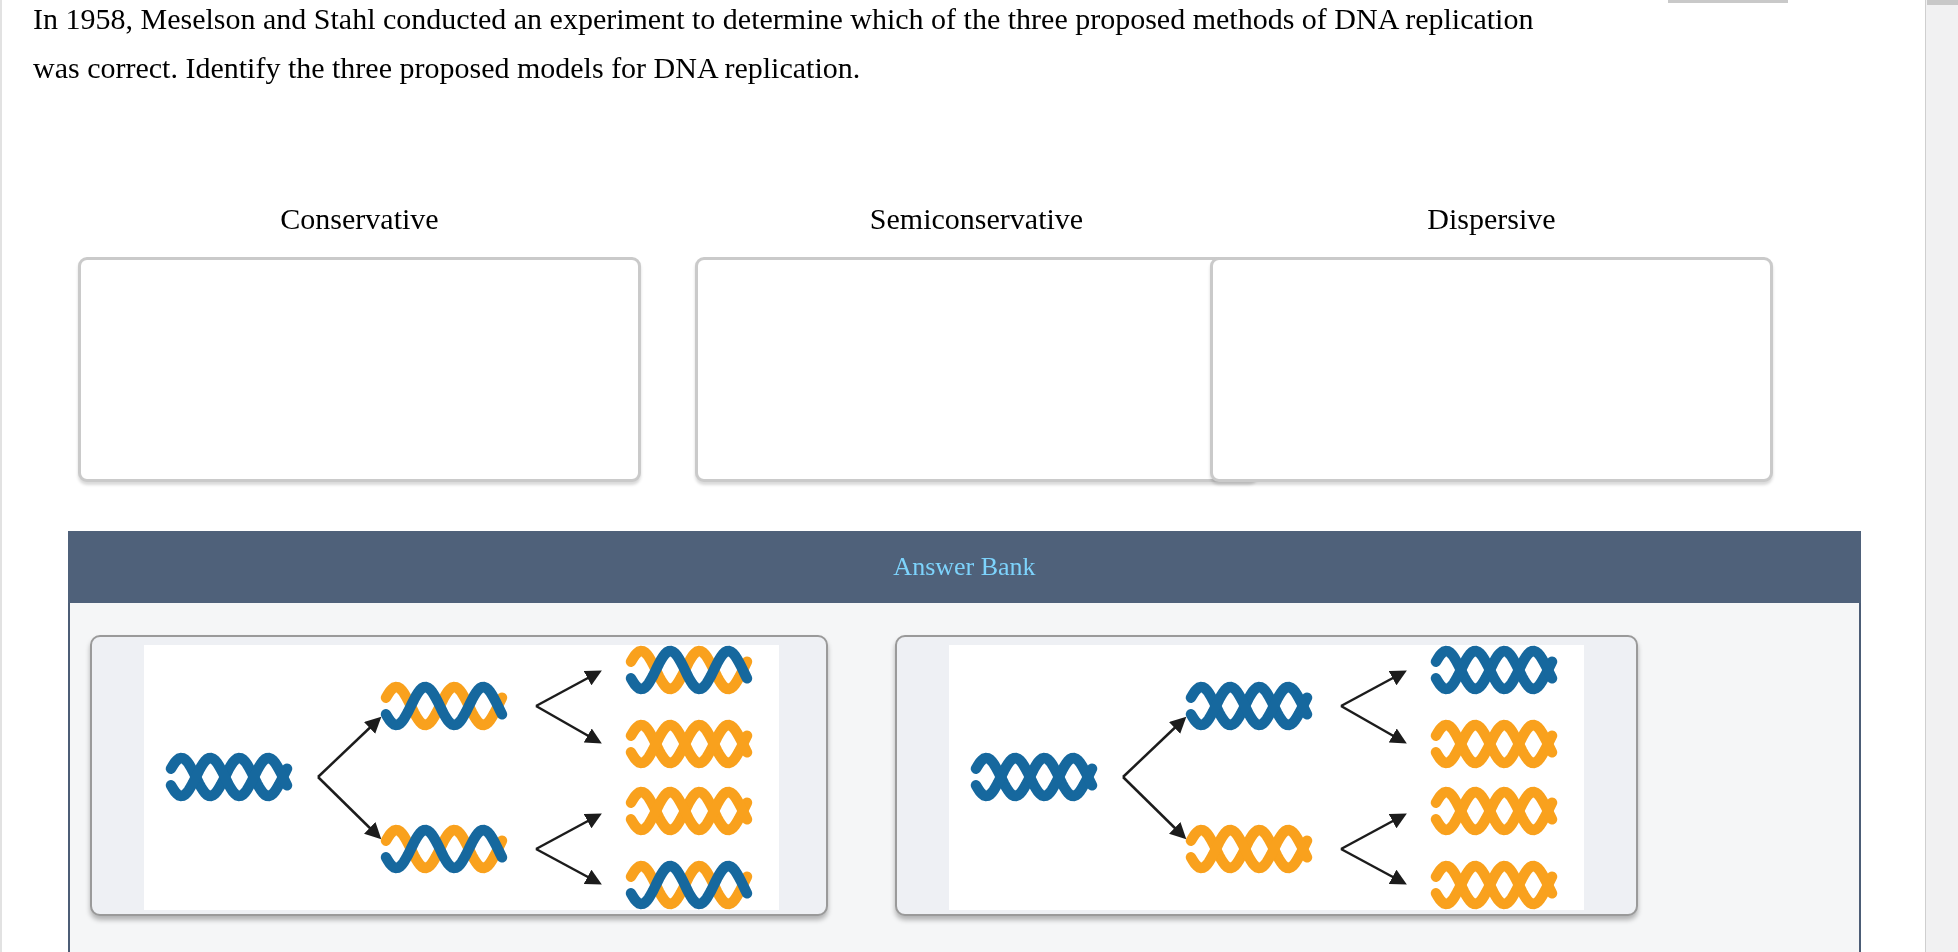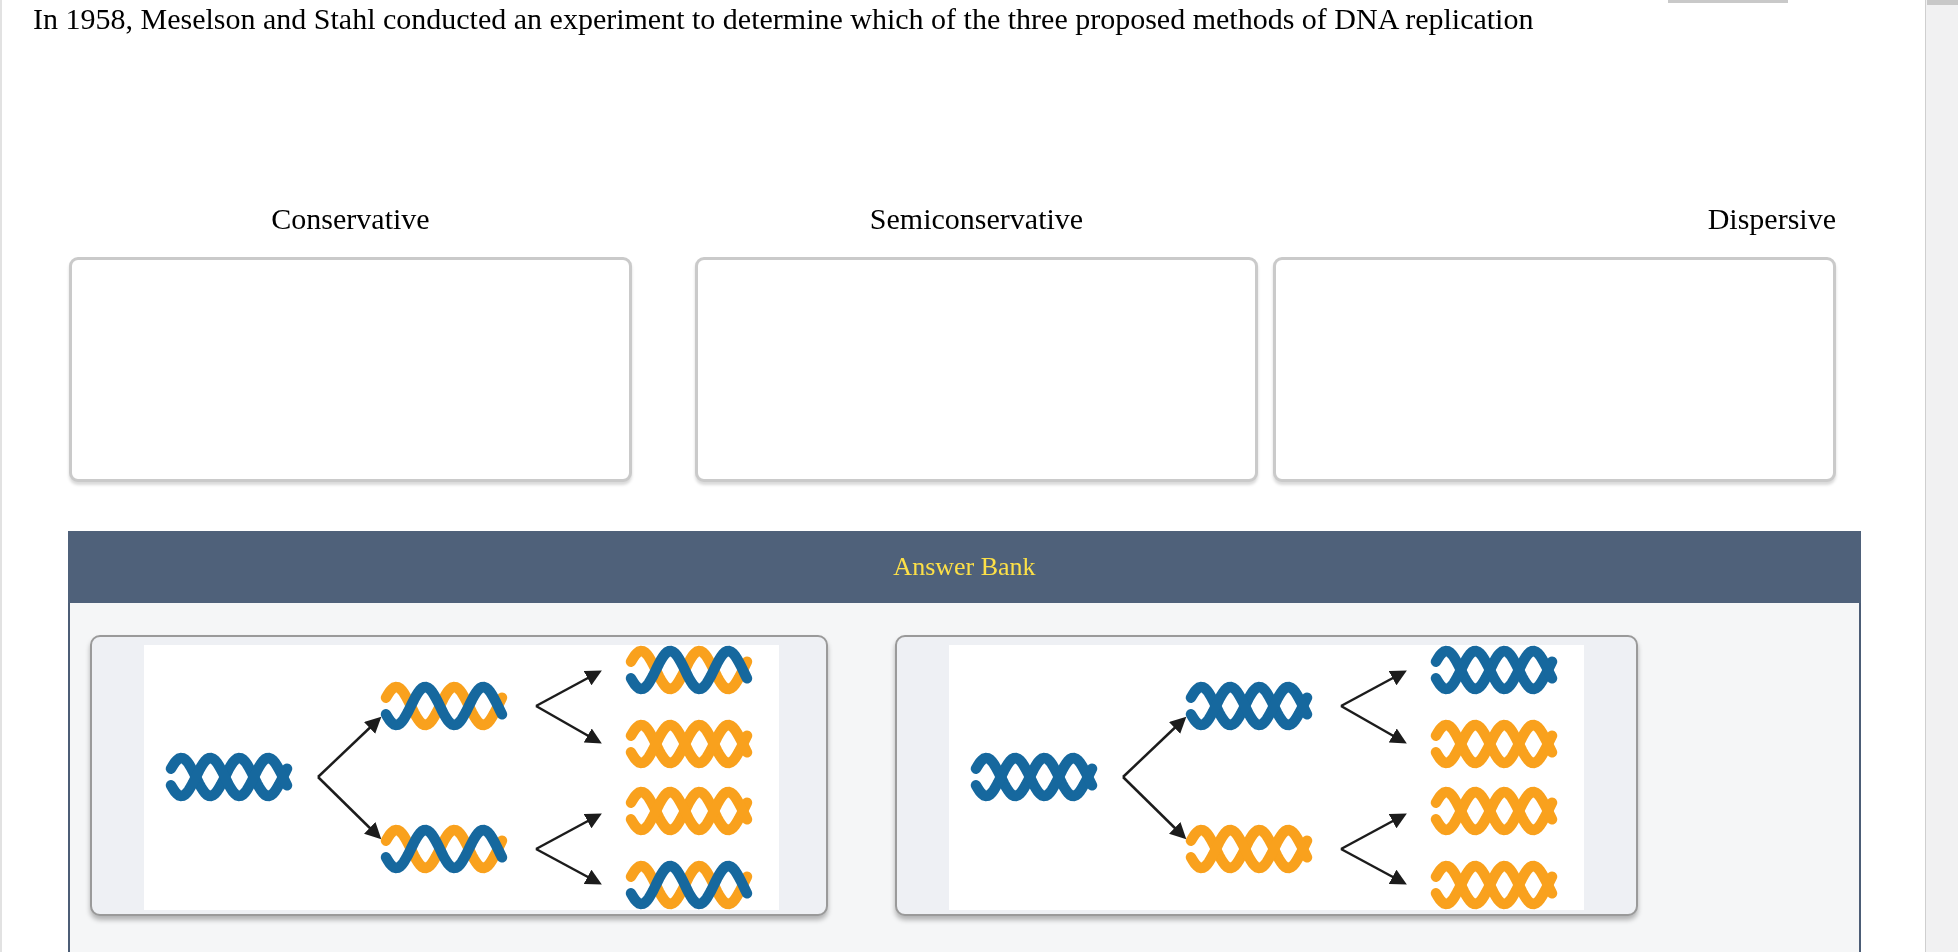--- a/index.html
+++ b/index.html
@@ -24,30 +24,30 @@
   .bin-label{
     position:absolute;top:202px;width:563px;height:38px;
     font-size:30px;text-align:center;
   }
   .dropzone{
     position:absolute;top:257px;width:563px;height:225px;
     background:#ffffff;border:3px solid #cacaca;border-radius:9px;
     box-shadow:0 3px 3px rgba(0,0,0,0.15);
     box-sizing:border-box;
   }
-  .bin-label.b1,.dropzone.b1{left:69px;font-family:Liberation Serif, serif;}
+  .bin-label.b1,.dropzone.b1{left:78px;font-family:Liberation Serif, serif;}
   .bin-label.b2,.dropzone.b2{left:695px;}
-  .bin-label.b3,.dropzone.b3{left:1273px;text-align:right;}
+  .bin-label.b3,.dropzone.b3{left:1210px;}
   .answer-bank{
     position:absolute;left:68px;top:531px;width:1793px;height:421px;
   }
   .bank-header{
     position:absolute;left:0;top:0;right:0;height:72px;
     background:var(--header-bg,#4f617a);
-    color:#fde047;font-size:26px;line-height:72px;text-align:center;
+    color:#7dd3fc;font-size:26px;line-height:72px;text-align:center;
   }
   .bank-body{
     position:absolute;left:0;top:72px;right:0;bottom:0;
     background:var(--bank-bg,#f5f6f7);
     border-left:2px solid var(--bank-border,#4c5d76);
     border-right:2px solid var(--bank-border,#4c5d76);
     box-sizing:border-box;
   }
   .bank-item{
     position:absolute;top:32px;height:281px;
@@ -71,20 +71,21 @@
   }
 </style>
 </head>
 <body>
 
 <div class="hairline-left"></div>
 <div class="top-stub"></div>
 
 <div class="question">
   <div>In 1958, Meselson and Stahl conducted an experiment to determine which of the three proposed methods of DNA replication</div>
+  <div>was correct. Identify the three proposed models for DNA replication.</div>
 </div>
 
 <div class="bin-label b1">Conservative</div>
 <div class="bin-label b2">Semiconservative</div>
 <div class="bin-label b3">Dispersive</div>
 
 <div class="dropzone b1"></div>
 <div class="dropzone b2"></div>
 <div class="dropzone b3"></div>
 

